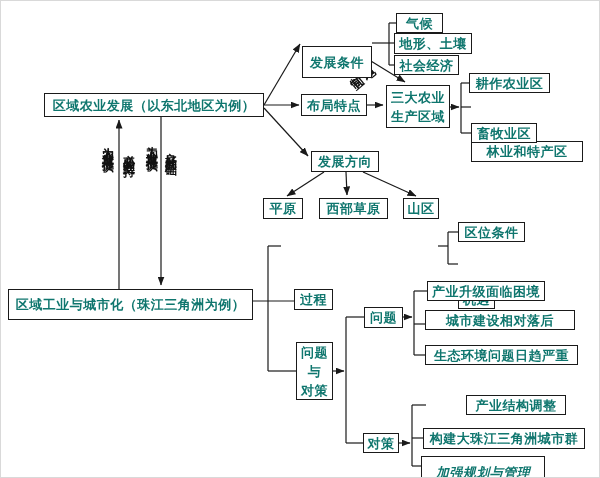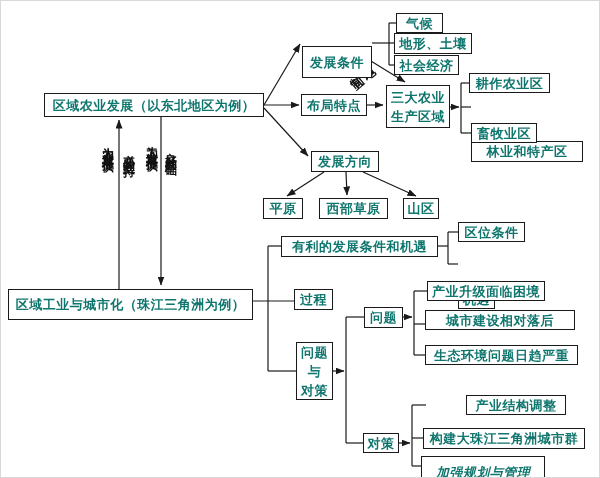--- a/index.html
+++ b/index.html
@@ -121,21 +121,20 @@
   <div class="node" style="left:318px;top:197px;width:69px;height:21px;">西部草原</div>
   <div class="node" style="left:402px;top:197px;width:36px;height:21px;">山区</div>
 
   <div class="vlabel" style="left:99px;top:136px;">为农业发展提供</div>
   <div class="vlabel" style="left:120px;top:144px;">必要的支持</div>
   <div class="vlabel" style="left:143px;top:135px;">为工业发展提供</div>
   <div class="vlabel" style="left:162px;top:142px;">良好的基础</div>
 
   <div class="node" style="left:7px;top:288px;width:245px;height:31px;">区域工业与城市化（珠江三角洲为例）</div>
 
-  <div class="node" style="left:280px;top:235px;width:157px;height:21px;">有利的发展条件和机遇</div>
   <div class="node" style="left:457px;top:221px;width:67px;height:20px;">区位条件</div>
   <div class="node" style="left:457px;top:253px;width:37px;height:20px;margin-top:35px;">机遇</div>
 
   <div class="node" style="left:293px;top:288px;width:39px;height:21px;">过程</div>
 
   <div class="node" style="left:295px;top:341px;width:37px;height:58px;">问题
 与
 对策</div>
 
   <div class="node" style="left:363px;top:306px;width:39px;height:21px;">问题</div>

